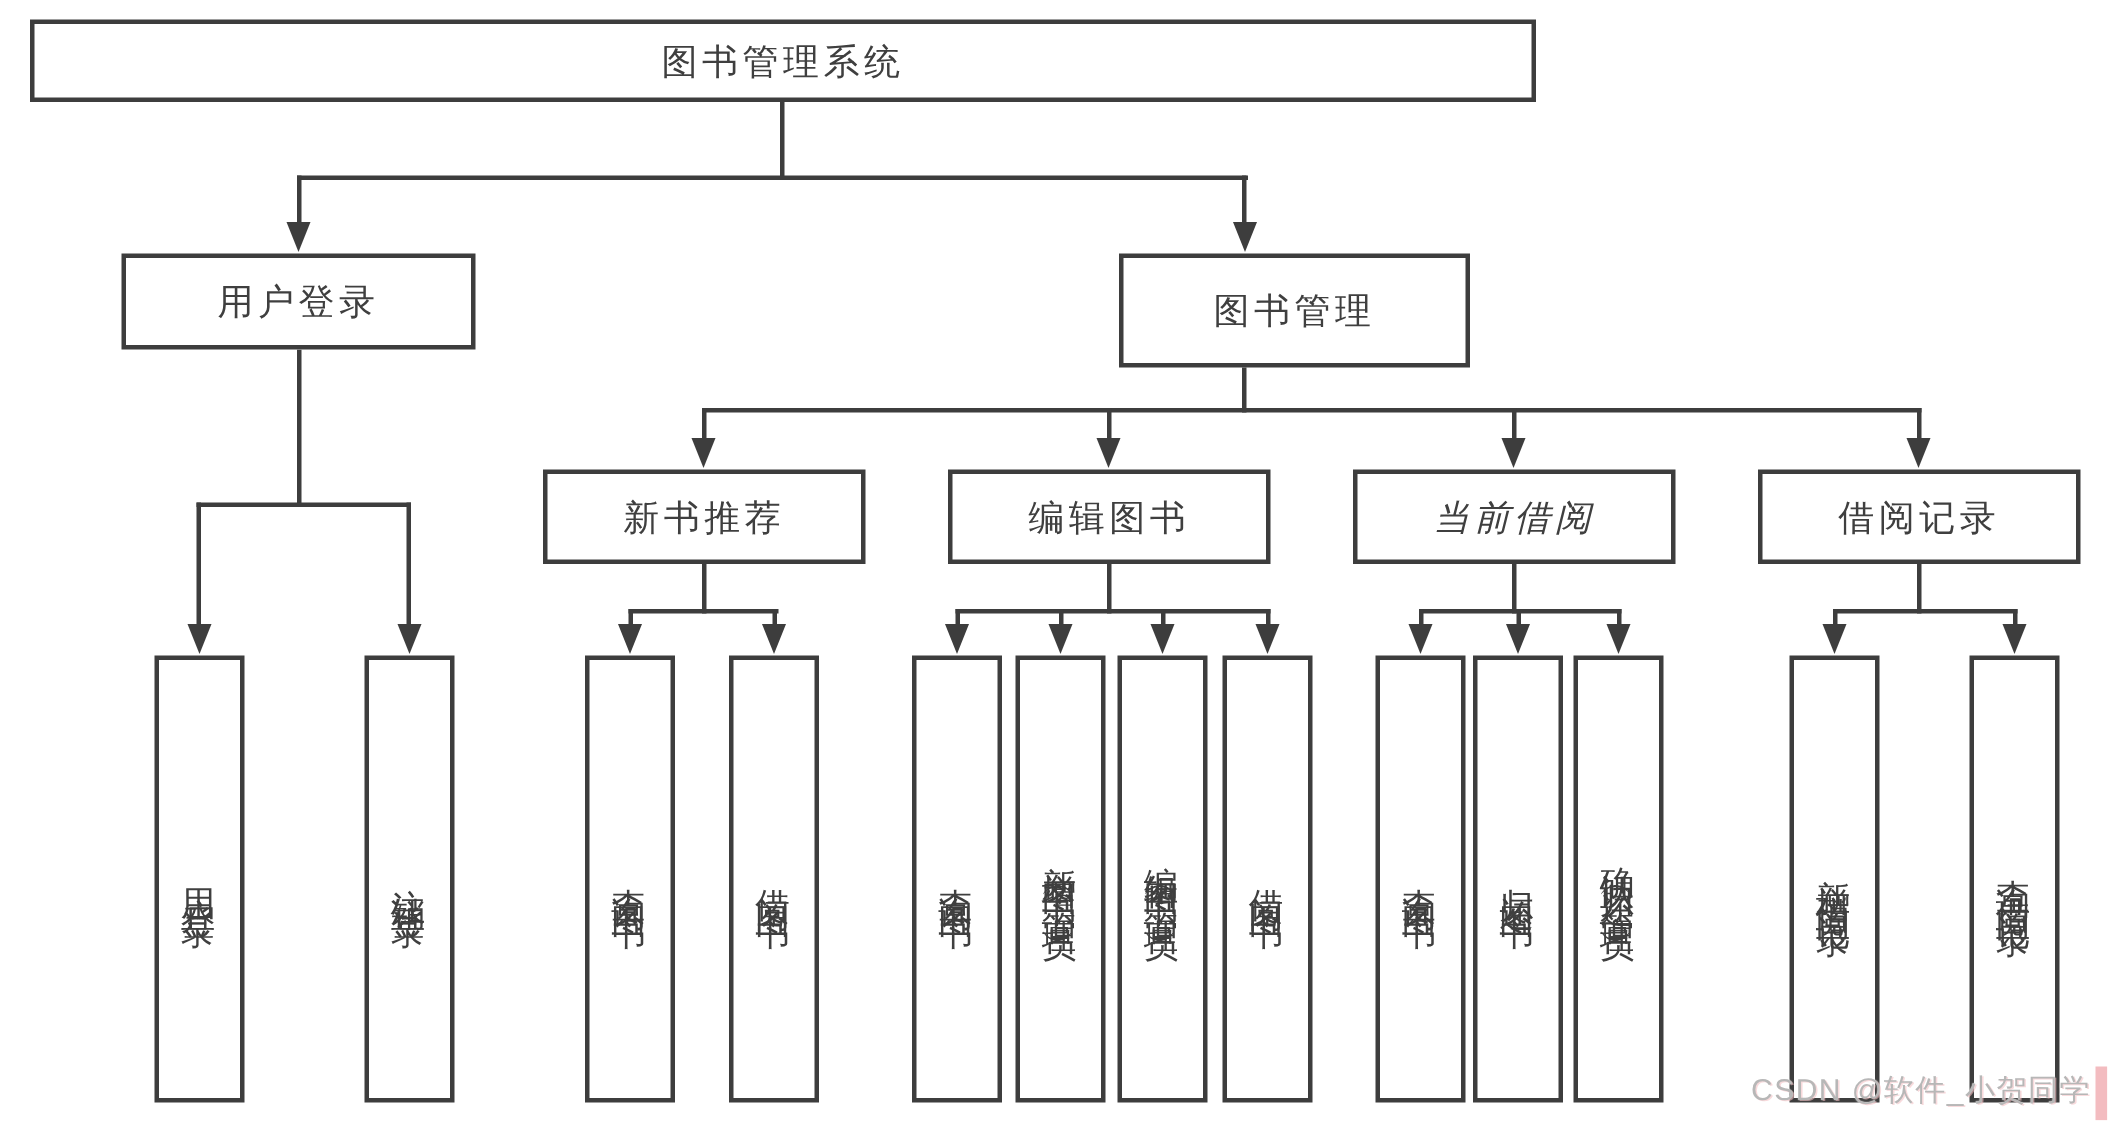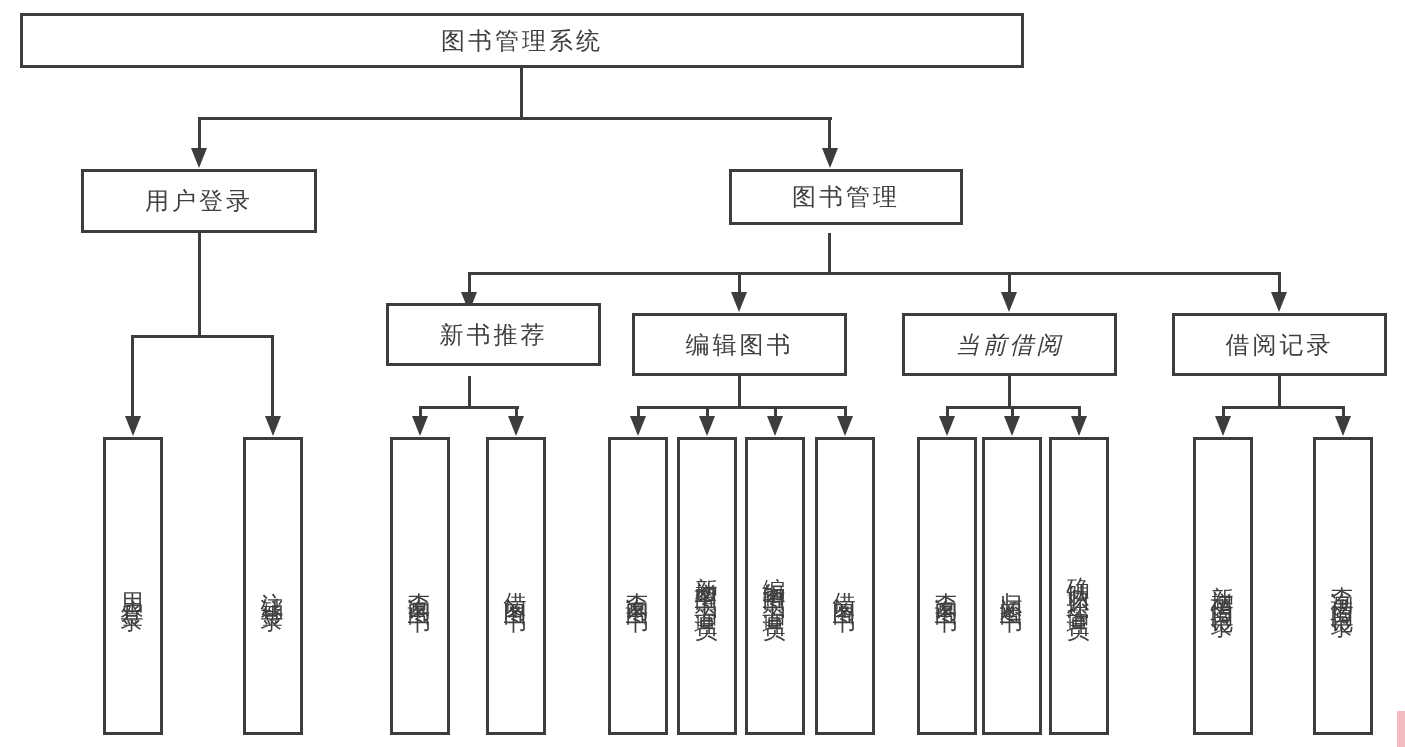--- a/index.html
+++ b/index.html
@@ -91,24 +91,24 @@
       <div class="arrow" style="left: 1215px; top: 416px;"></div>
       <div class="arrow" style="left: 1335px; top: 416px;"></div>
     </div>
   <div id="nodes-layer">
       <div class="node h" style="left: 20px; top: 13px; width: 1004px; height: 55px;">
         <span class="lbl">图书管理系统</span>
       </div>
       <div class="node h" style="left: 81px; top: 169px; width: 236px; height: 64px;">
         <span class="lbl">用户登录</span>
       </div>
-      <div class="node h" style="left: 729px; top: 169px; width: 234px; height: 56px;">
+      <div class="node h" style="left: 746px; top: 169px; width: 234px; height: 76px;">
         <span class="lbl">图书管理</span>
       </div>
-      <div class="node h" style="left: 362px; top: 303px; width: 215px; height: 63px; margin-left: 24px;">
+      <div class="node h" style="left: 362px; top: 313px; width: 215px; height: 63px;">
         <span class="lbl">新书推荐</span>
       </div>
       <div class="node h" style="left: 632px; top: 313px; width: 215px; height: 63px;">
         <span class="lbl">编辑图书</span>
       </div>
       <div class="node h" style="left: 902px; top: 313px; width: 215px; height: 63px; font-style: italic;">
         <span class="lbl">当前借阅</span>
       </div>
       <div class="node h" style="left: 1172px; top: 313px; width: 215px; height: 63px; font-family: Liberation Serif, serif;">
         <span class="lbl">借阅记录</span>
@@ -147,13 +147,14 @@
         <span class="lbl">确认归还（管理员）</span>
       </div>
       <div class="node v" style="left: 1193px; top: 437px; width: 60px; height: 298px;">
         <span class="lbl">新增借阅记录</span>
       </div>
       <div class="node v" style="left: 1313px; top: 437px; width: 60px; height: 298px;">
         <span class="lbl">查询借阅记录</span>
       </div>
     </div>
   <div class="pinkstrip"></div>
+  <div class="watermark">CSDN @软件_小贺同学</div>
 </div>
 
 </body></html>

